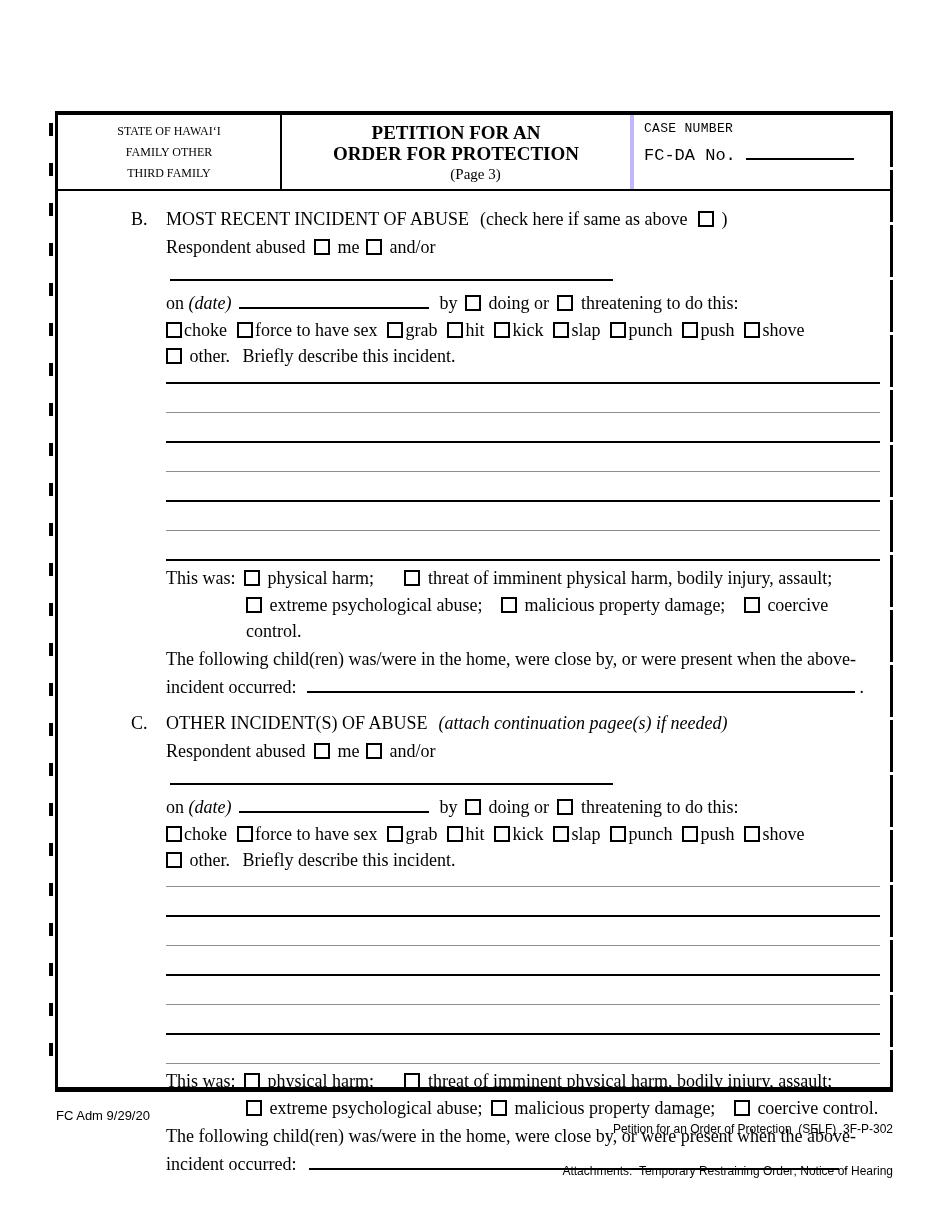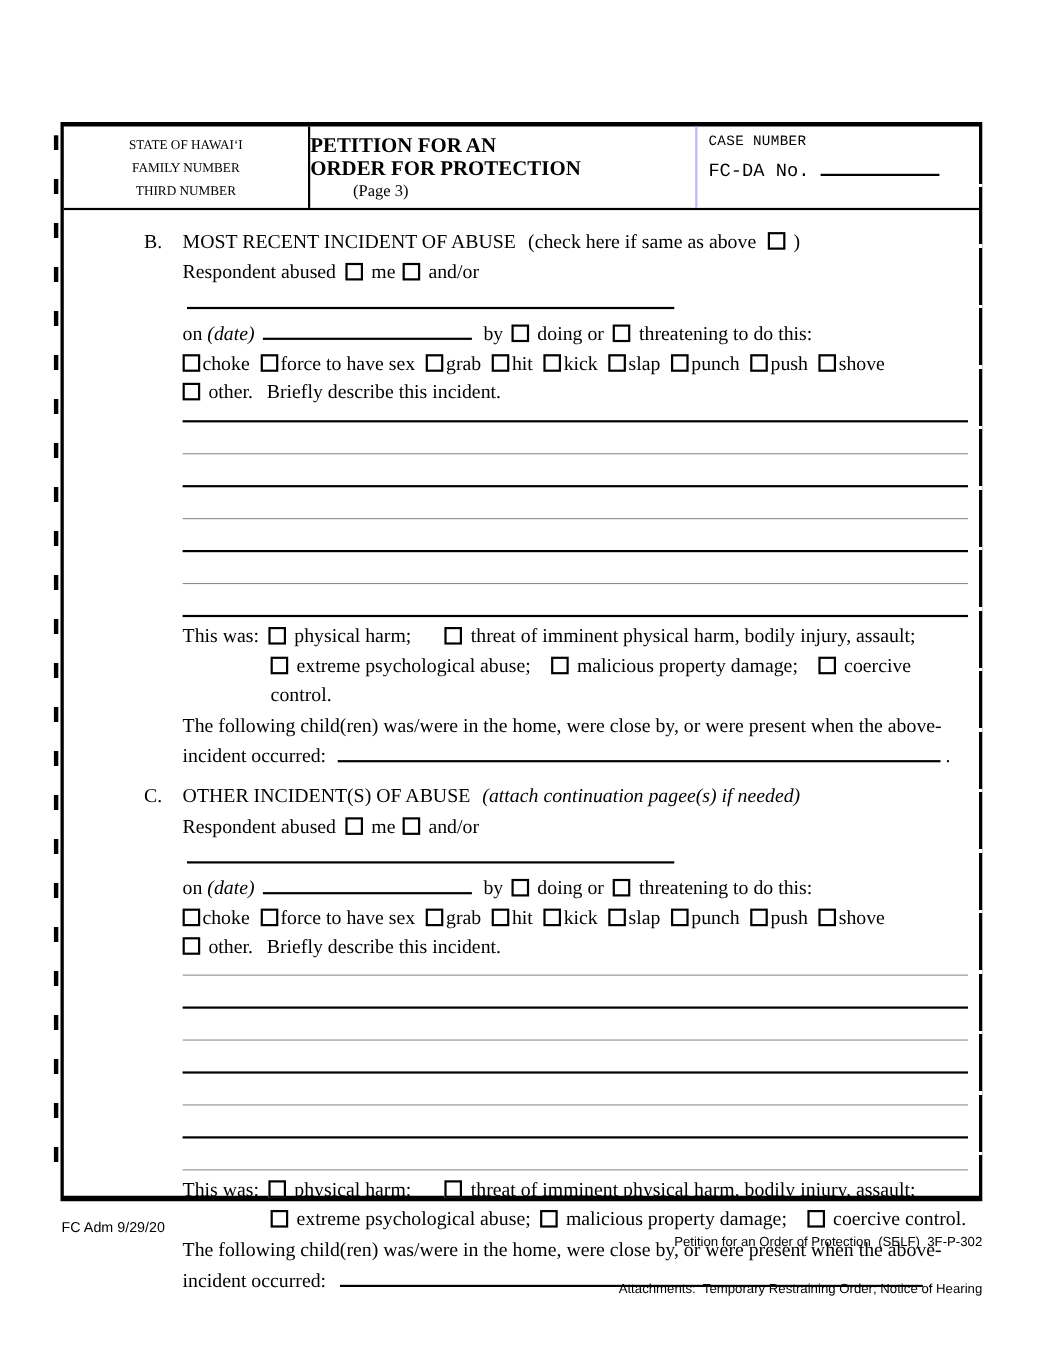--- a/index.html
+++ b/index.html
@@ -12,21 +12,21 @@
               border:3px solid #000; border-top-width:4px; border-bottom-width:5px; }
   .ticks-left { position:absolute; left:-9px; top:8px; bottom:8px; width:4px;
                 background:repeating-linear-gradient(to bottom,#000 0 13px,transparent 13px 40px); }
   .notch-right { position:absolute; right:-3px; top:0; bottom:0; width:3px;
                  background:repeating-linear-gradient(to bottom,transparent 0 52px,#fff 52px 55px); }
 
   
   .header-row { display:flex; height:74px; border-bottom:2px solid #000; }
   .hdr-court { width:222px; border-right:2px solid #000; display:flex; flex-direction:column;
                justify-content:center; align-items:center; font-size:12px; line-height:21px; }
-  .hdr-title { flex:1; border-right:2px solid #c4b5fd; text-align:left; padding-top:7px; }
+  .hdr-title { flex:1; border-right:4px solid #c4b5fd; text-align:center; padding-top:7px; }
   .hdr-title .t { font-weight:bold; font-size:19px; line-height:21px; }
   .hdr-title .p { font-size:15px; margin-top:2px;padding-left:39px; }
   .hdr-case  { width:256px; box-sizing:border-box; padding:6px 8px 0 10px;font-family:Liberation Mono, monospace; }
   .case-label { font-size:13px; letter-spacing:.3px; }
   .case-line { margin-top:7px; font-size:17px; }
 
   
   .content { padding:14px 10px 0 73px; font-size:18px; }
   .sec-head { display:flex; line-height:28px; }
   .sec-letter { width:35px; flex:0 0 35px; }
@@ -67,22 +67,22 @@
 <body>
 
 <div class="page">
   <div class="form-box">
     <div class="ticks-left"></div>
     <div class="notch-right"></div>
 
     <div class="header-row">
       <div class="hdr-court">
         <div>STATE OF HAWAI‘I</div>
-        <div>FAMILY NUMBER</div>
-        <div>THIRD NUMBER</div>
+        <div>FAMILY OTHER</div>
+        <div>THIRD FAMILY</div>
       </div>
       <div class="hdr-title">
         <div class="t">PETITION FOR AN</div>
         <div class="t">ORDER FOR PROTECTION</div>
         <div class="p">(Page 3)</div>
       </div>
       <div class="hdr-case">
         <div class="case-label">CASE NUMBER</div>
         <div class="case-line">
           <span>FC-DA No.</span>

